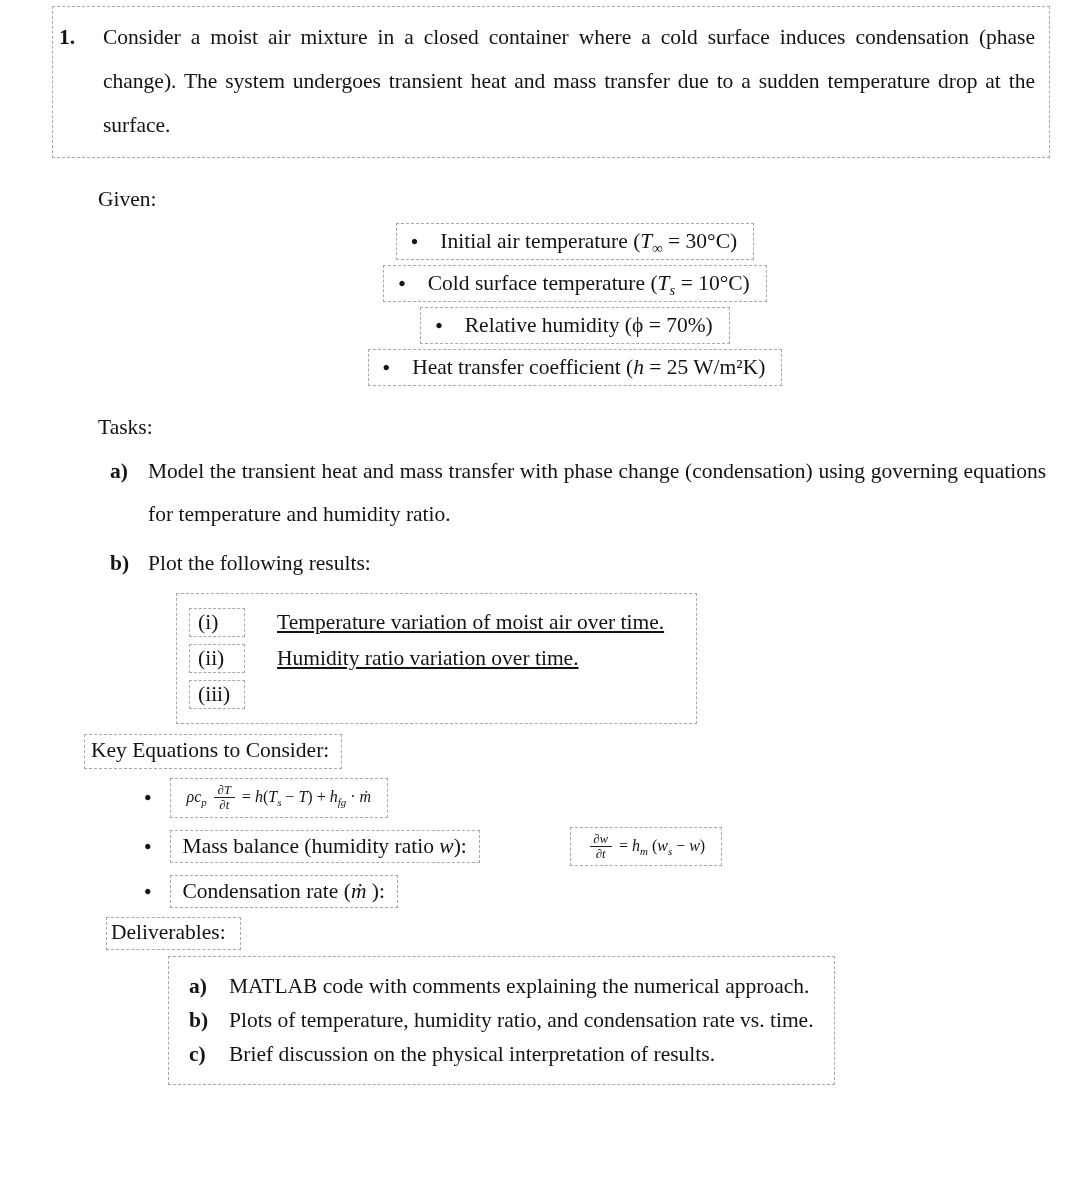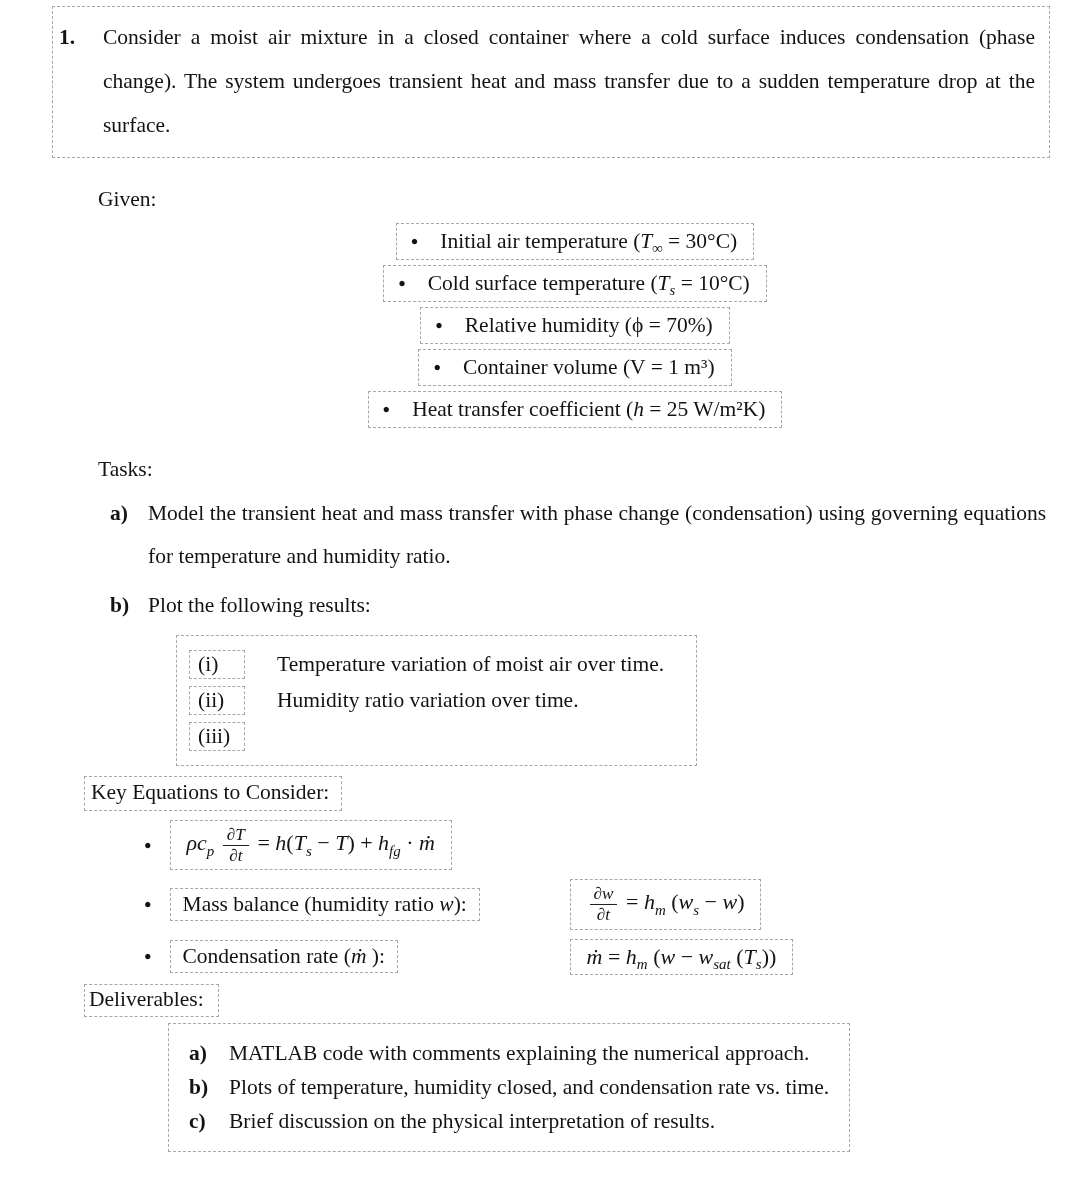--- a/index.html
+++ b/index.html
@@ -34,36 +34,36 @@
 
   
   .task-row { display: flex; gap: 10px; margin: 6px 0 6px 50px; }
   .tnum { font-weight: bold; min-width: 28px; line-height: 2.0; }
   .ttext { flex: 1; text-align: justify; line-height: 2.0; padding-right: 10px; }
 
   
   .sub-box { margin: 8px 0 10px 116px; width: fit-content; padding: 7px 26px 7px 12px; }
   .sub-row { margin: 7px 0; display: flex; align-items: baseline; }
   .snum { display: inline-block; min-width: 56px; padding: 1px 8px; margin-right: 26px; }
-  .stext { padding: 1px 6px; }
+  .stext { padding: 1px 6px; text-decoration: underline; }
 
   
   .keq-label-wrap { margin: 10px 0 6px 24px; }
   .keq-label { display: inline-block; padding: 3px 12px 5px 6px; }
   .eq-row { display: flex; align-items: center; margin: 9px 0 9px 84px; }
   .eq-dot { font-size: 0.58em; margin-right: 18px; }
   .eq-name-cell { width: 400px; flex: none; }
   .eq-name { display: inline-block; padding: 3px 12px; }
-  .eq-math { display: inline-block; padding: 4px 16px; font-size: 22px; }
+  .eq-math { display: inline-block; padding: 4px 16px; font-size: 16px; }
   .frac { display: inline-flex; flex-direction: column; align-items: center; vertical-align: middle; font-style: italic; font-size: 0.78em; line-height: 1.15; margin: 0 3px; }
   .frac .num { border-bottom: 1.4px solid #222; padding: 0 4px; }
   .frac .den { padding: 0 4px; }
 
   
-  .del-label-wrap { margin: 8px 0 6px 24px; }
+  .del-label-wrap { margin: 8px 0 6px 46px; }
   .del-label { display: inline-block; padding: 2px 14px 4px 4px; }
   .del-box { margin-left: 108px; margin-right: 8px; width: fit-content; padding: 8px 20px; }
   .del-row { margin: 9px 0; display: flex; gap: 14px; }
   .dnum { font-weight: bold; min-width: 26px; }
 </style>
 </head>
 <body>
 
 <div class="page">
 
@@ -83,25 +83,20 @@
       </span>
     </div>
     <div class="given-row">
       <span class="gbox dashed">
         <span class="dot">●</span><span class="math">Cold surface temperature (<i>T</i><sub>s</sub> = 10°C)</span>
       </span>
     </div>
     <div class="given-row">
       <span class="gbox dashed">
         <span class="dot">●</span><span class="math">Relative humidity (ϕ = 70%)</span>
-      </span>
-    </div>
-    <div class="given-row">
-      <span class="gbox dashed">
-        <span class="dot">●</span><span class="math">Container volume (V = 1 m³)</span>
       </span>
     </div>
     <div class="given-row">
       <span class="gbox dashed">
         <span class="dot">●</span><span class="math">Heat transfer coefficient (<i>h</i> = 25 W/m²K)</span>
       </span>
     </div>
   </div>
 
   <div class="sec-label">Tasks:</div>
@@ -150,35 +145,34 @@
           <span class="num">∂w</span>
           <span class="den">∂t</span>
         </span> = <i>h</i><sub>m</sub> (<i>w</i><sub>s</sub> − <i>w</i>)</span>
   </div>
 
   <div class="eq-row">
     <span class="dot eq-dot">●</span>
     <span class="eq-name-cell">
       <span class="eq-name dashed math">Condensation rate (<i>ṁ</i> ):</span>
     </span>
-    <span class="eq-math dashed math"><i>ṁ</i> = <i>h</i><sub>m</sub> (<i>w</i> − <i>w</i><sub>sat</sub> (<i>T</i><sub>s</sub>))</span>
   </div>
 
   <div class="del-label-wrap">
     <span class="del-label dashed">Deliverables:</span>
   </div>
 
   <div class="del-box dashed">
     <div class="del-row">
       <span class="dnum">a)</span>
       <span class="dtext">MATLAB code with comments explaining the numerical approach.</span>
     </div>
     <div class="del-row">
       <span class="dnum">b)</span>
-      <span class="dtext">Plots of temperature, humidity closed, and condensation rate vs. time.</span>
+      <span class="dtext">Plots of temperature, humidity ratio, and condensation rate vs. time.</span>
     </div>
     <div class="del-row">
       <span class="dnum">c)</span>
       <span class="dtext">Brief discussion on the physical interpretation of results.</span>
     </div>
   </div>
 
 </div>
 
 </body></html>

